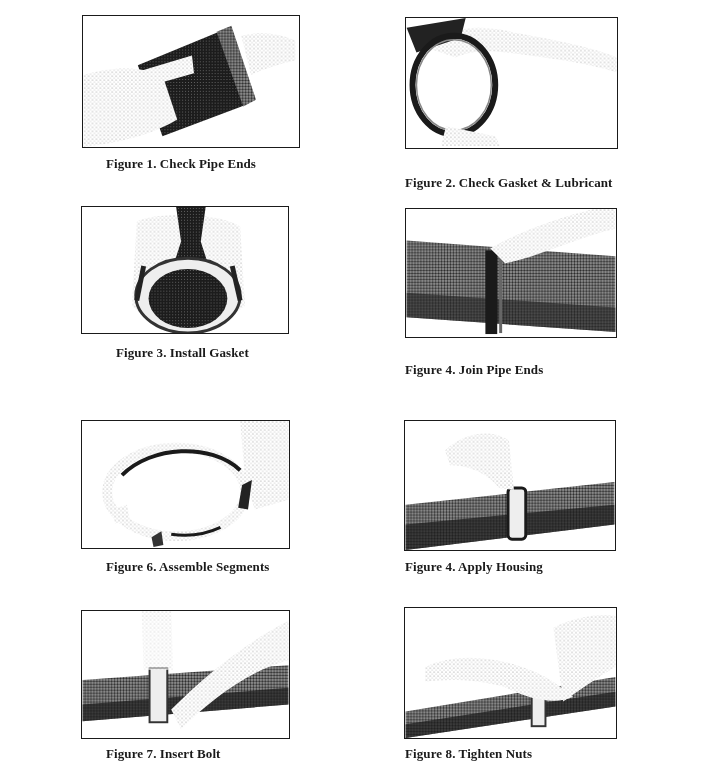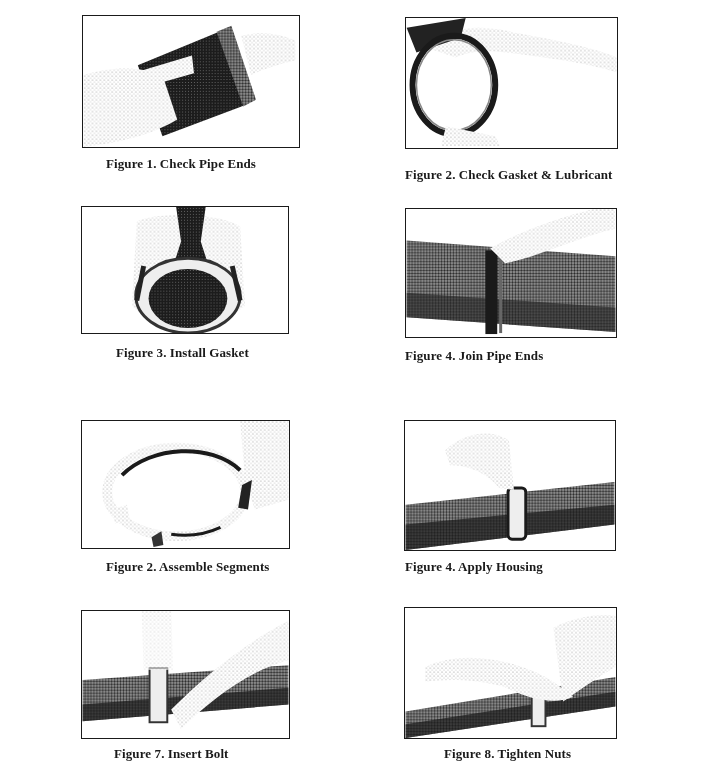--- a/index.html
+++ b/index.html
@@ -56,21 +56,21 @@
 <div class="fig">
   <div class="frame" style="left:405px;top:17px;width:213px;height:132px;">
     <svg viewBox="0 0 213 132">
       <path d="M20,30 C40,10 70,5 110,15 C150,22 190,30 213,40 L213,55 C180,45 140,40 100,35 C80,32 60,35 50,40 Z" fill="url(#speckle)"></path>
       <path d="M0,10 L60,0 L55,20 L10,35 Z" fill="#222"></path>
       <ellipse cx="48" cy="68" rx="42" ry="50" fill="none" stroke="#1a1a1a" stroke-width="6"></ellipse>
       <ellipse cx="48" cy="68" rx="38" ry="46" fill="none" stroke="#888" stroke-width="1.5"></ellipse>
       <path d="M40,110 L90,120 L95,130 L35,130 Z" fill="url(#speckle)"></path>
     </svg>
   </div>
-  <div class="caption" style="left:405px;top:167px;">Figure 2. Check Gasket  &amp; Lubricant</div>
+  <div class="caption" style="left:405px;top:175px;">Figure 2. Check Gasket  &amp; Lubricant</div>
 </div>
 
 <div class="fig">
   <div class="frame" style="left:81px;top:206px;width:208px;height:128px;">
     <svg viewBox="0 0 208 128">
       <path d="M55,15 C70,5 140,5 160,20 L165,100 C140,125 70,125 50,100 Z" fill="url(#speckle)"></path>
       <path d="M95,0 L125,0 L120,35 L128,60 L92,60 L100,35 Z" fill="url(#darkpipe)"></path>
       <ellipse cx="107" cy="90" rx="53" ry="38" fill="#eee" stroke="#333" stroke-width="3"></ellipse>
       <ellipse cx="107" cy="93" rx="40" ry="30" fill="url(#darkpipe)"></ellipse>
       <path d="M62,60 L55,95" stroke="#222" stroke-width="5"></path>
@@ -83,36 +83,36 @@
 <div class="fig">
   <div class="frame" style="left:405px;top:208px;width:212px;height:130px;">
     <svg viewBox="0 0 212 130">
       <path d="M0,32 L212,48 L212,125 L0,110 Z" fill="url(#midpipe)"></path>
       <path d="M0,85 L212,100 L212,125 L0,110 Z" fill="#222" opacity="0.6"></path>
       <rect x="80" y="42" width="12" height="85" fill="#1a1a1a"></rect>
       <rect x="94" y="44" width="3" height="82" fill="#666"></rect>
       <path d="M85,40 C110,25 150,10 190,0 L212,0 L212,20 C170,30 130,50 100,55 Z" fill="url(#speckle)"></path>
     </svg>
   </div>
-  <div class="caption" style="left:405px;top:348px;">Figure 4. Join Pipe Ends</div>
+  <div class="caption" style="left:405px;top:362px;">Figure 4. Join Pipe Ends</div>
 </div>
 
 <div class="fig">
   <div class="frame" style="left:81px;top:420px;width:209px;height:129px;">
     <svg viewBox="0 0 209 129">
       <ellipse cx="95" cy="72" rx="70" ry="45" fill="none" stroke="url(#speckle)" stroke-width="10"></ellipse>
       <path d="M40,55 C70,25 130,22 160,50" fill="none" stroke="#1a1a1a" stroke-width="4"></path>
       <path d="M90,115 C110,118 125,115 140,108" fill="none" stroke="#1a1a1a" stroke-width="3"></path>
       <path d="M160,0 L209,0 L209,80 L175,90 L165,60 Z" fill="url(#speckle)"></path>
       <path d="M162,65 L172,60 L168,90 L158,88 Z" fill="#222"></path>
       <path d="M30,90 L45,85 L48,100 L33,104 Z" fill="url(#speckle)"></path>
       <path d="M70,118 L80,112 L82,126 L72,128 Z" fill="#333"></path>
     </svg>
   </div>
-  <div class="caption" style="left:106px;top:559px;">Figure 2. Assemble Segments</div>
+  <div class="caption" style="left:106px;top:559px;">Figure 6. Assemble Segments</div>
 </div>
 
 <div class="fig">
   <div class="frame" style="left:404px;top:420px;width:212px;height:131px;">
     <svg viewBox="0 0 212 131">
       <path d="M0,85 L212,62 L212,105 L0,131 Z" fill="url(#midpipe)"></path>
       <path d="M0,105 L212,85 L212,105 L0,131 Z" fill="#1a1a1a" opacity="0.7"></path>
       <rect x="104" y="68" width="18" height="52" rx="4" fill="#eee" stroke="#1a1a1a" stroke-width="3"></rect>
       <path d="M40,30 C60,10 90,8 105,20 L110,70 L95,68 C80,50 60,45 45,45 Z" fill="url(#speckle)"></path>
     </svg>
@@ -123,27 +123,27 @@
 <div class="fig">
   <div class="frame" style="left:81px;top:610px;width:209px;height:129px;">
     <svg viewBox="0 0 209 129">
       <path d="M0,70 L209,55 L209,95 L0,112 Z" fill="url(#midpipe)"></path>
       <path d="M0,95 L209,78 L209,95 L0,112 Z" fill="#1a1a1a" opacity="0.7"></path>
       <rect x="68" y="58" width="18" height="55" fill="#eee" stroke="#333" stroke-width="2"></rect>
       <path d="M100,120 C130,90 170,60 209,50 L209,10 C170,30 130,60 90,100 Z" fill="url(#speckle)"></path>
       <path d="M60,0 L90,0 L92,60 L62,60 Z" fill="url(#speckle)" opacity="0.6"></path>
     </svg>
   </div>
-  <div class="caption" style="left:114px;top:746px;">Figure 7. Insert Bolt</div>
+  <div class="caption" style="left:106px;top:746px;">Figure 7. Insert Bolt</div>
 </div>
 
 <div class="fig">
   <div class="frame" style="left:404px;top:607px;width:213px;height:132px;">
     <svg viewBox="0 0 213 132">
       <path d="M0,105 L213,70 L213,100 L0,132 Z" fill="url(#midpipe)"></path>
       <path d="M0,118 L213,85 L213,100 L0,132 Z" fill="#1a1a1a" opacity="0.7"></path>
       <rect x="128" y="82" width="14" height="38" fill="#eee" stroke="#333" stroke-width="2"></rect>
       <path d="M20,60 C60,40 120,55 150,75 L170,90 C150,100 120,90 100,80 C70,72 40,72 20,75 Z" fill="url(#speckle)"></path>
       <path d="M150,20 C170,10 195,5 213,8 L213,60 C195,70 175,85 160,95 Z" fill="url(#speckle)"></path>
     </svg>
   </div>
-  <div class="caption" style="left:405px;top:746px;margin-left:39px;">Figure 8. Tighten Nuts</div>
+  <div class="caption" style="left:405px;top:746px;">Figure 8. Tighten Nuts</div>
 </div>
 
 </body></html>

